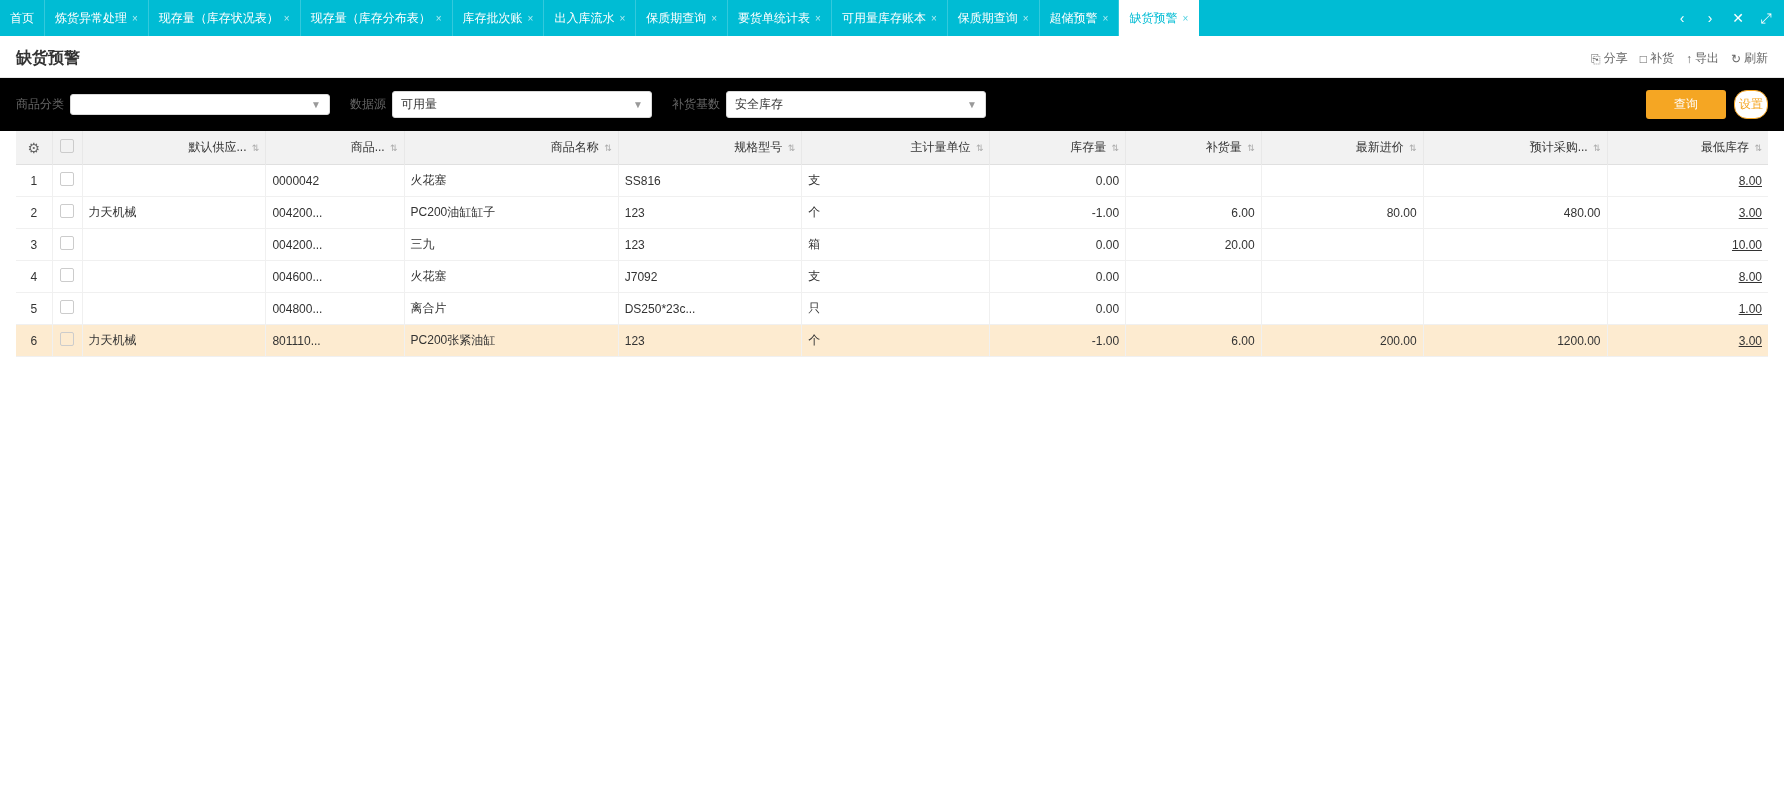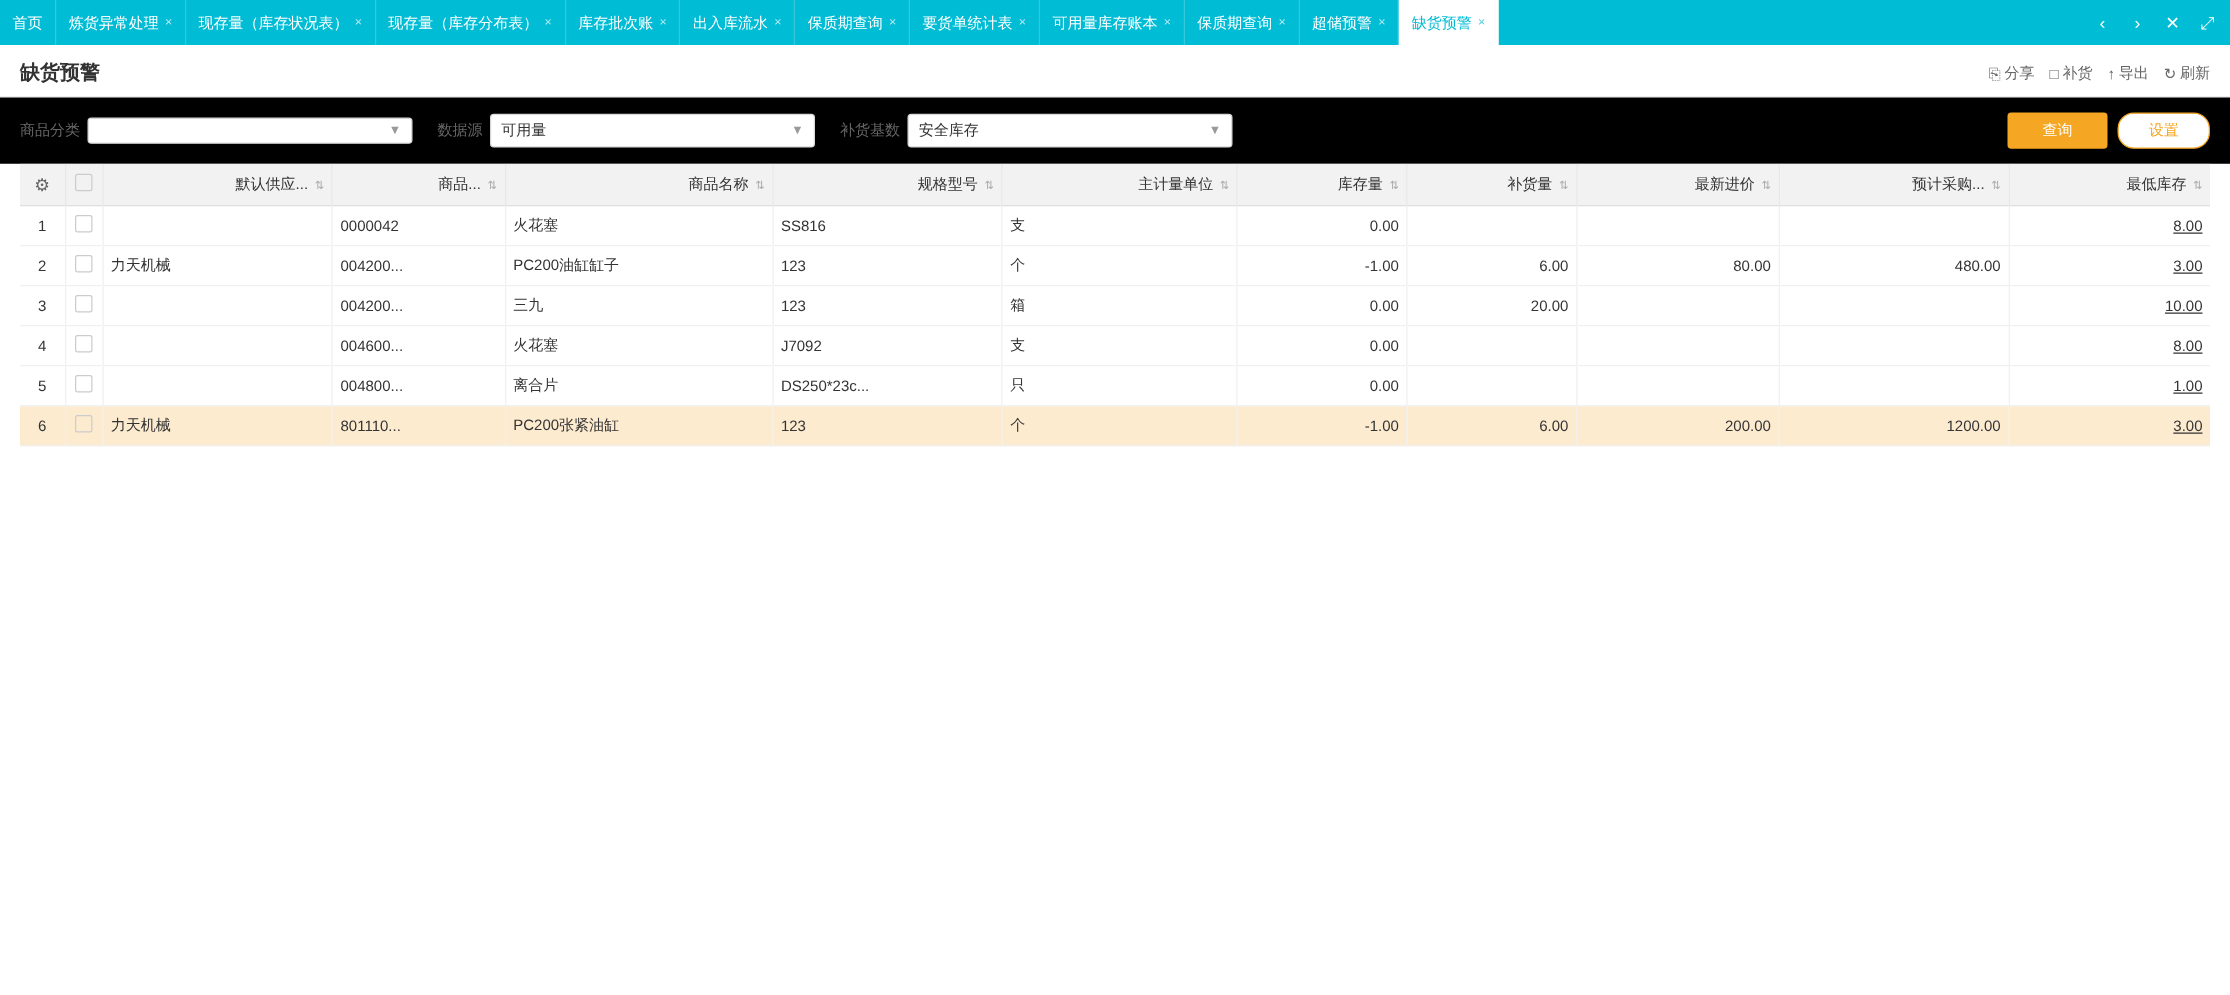--- a/index.html
+++ b/index.html
@@ -136,21 +136,21 @@
       border: none;
       padding: 5px 28px;
       border-radius: 3px;
       cursor: pointer;
       font-size: 12px;
     }
     .btn-settings {
       background: #fff;
       color: #f5a623;
       border: 1px solid #f5a623;
-      padding: 5px 24px;
+      padding: 5px 4px;
       border-radius: 13px;
       cursor: pointer;
       font-size: 12px;
     }
 
     
     .table-container {
       padding: 0 16px 16px 16px;
       overflow-x: auto;
     }

